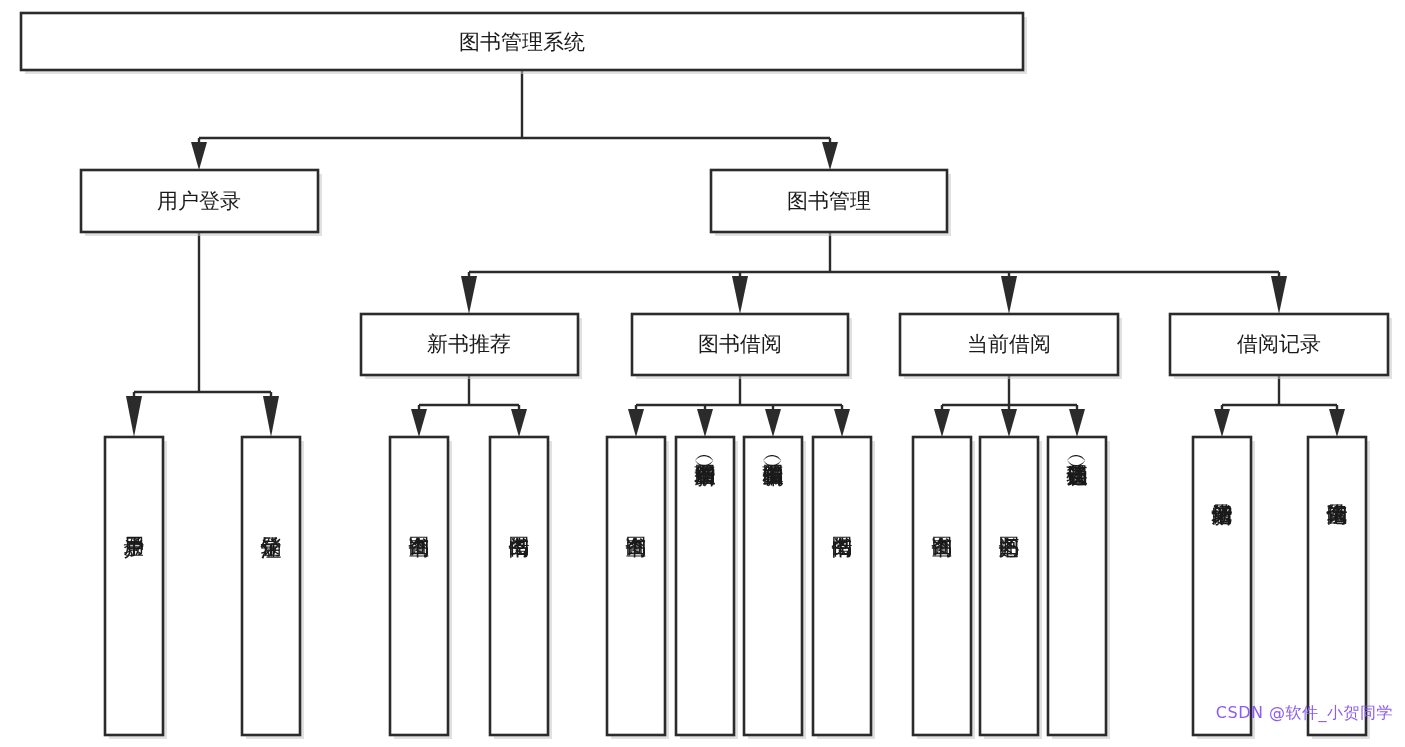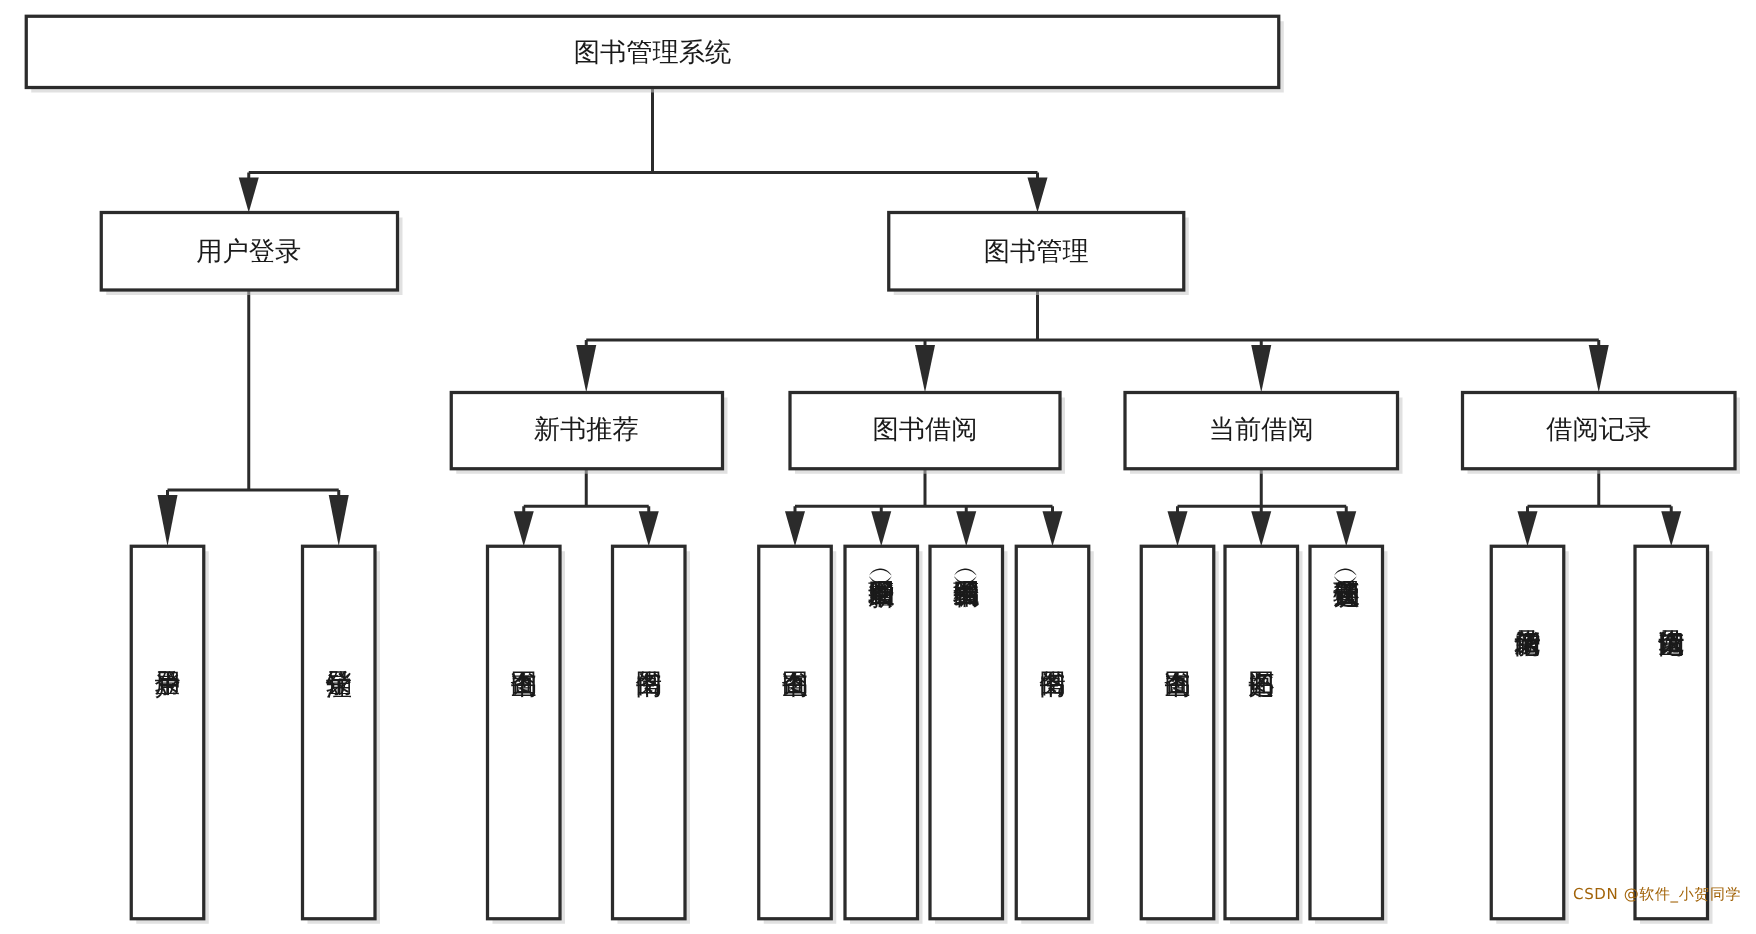--- a/index.html
+++ b/index.html
@@ -55,22 +55,22 @@
     font-family: "DejaVu Sans", "Liberation Sans", sans-serif;
     fill: #1a1a1a;
     font-size: 21px;
     text-anchor: middle;
   }
   .watermark {
     position: absolute;
     right: 12px;
     bottom: 6px;
     font-family: "DejaVu Sans", "Liberation Sans", sans-serif;
-    font-size: 12px;
-    color: #a16207;
+    font-size: 16px;
+    color: #8b5cf6;
     letter-spacing: 0.5px;
     white-space: nowrap;
     user-select: none;
   }
 </style>
 </head>
 <body>
 
 <div id="diagram-root">
 

